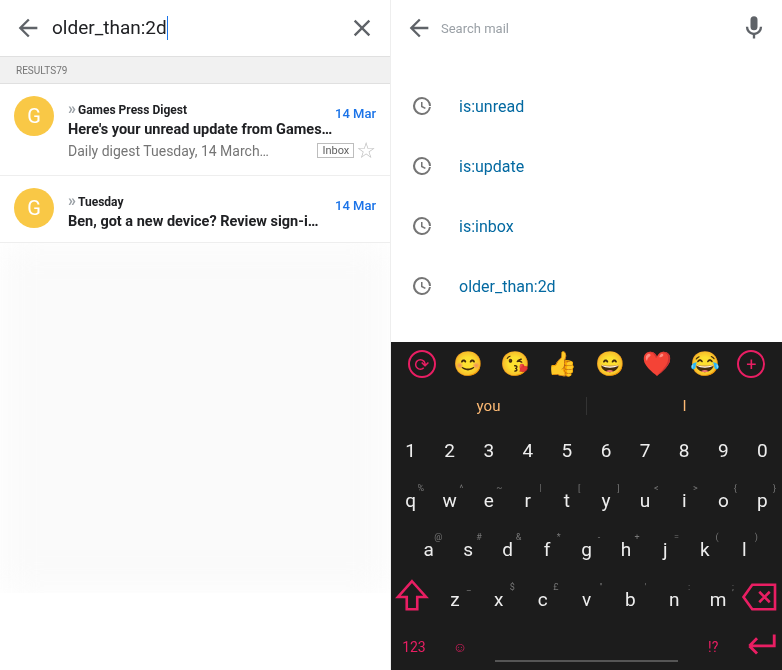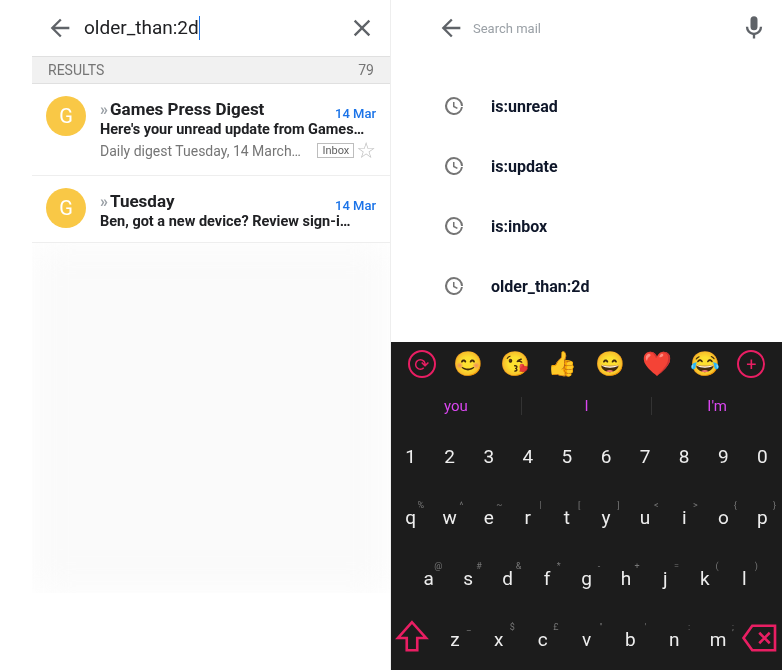--- a/index.html
+++ b/index.html
@@ -1,66 +1,66 @@
 <!DOCTYPE html>
 <html><head>
 <meta charset="utf-8">
 <style>
   * { box-sizing: border-box; margin: 0; padding: 0; font-family: Roboto, Arial, sans-serif; }
   body { width: 782px; height: 670px; display: flex; background: #fff; overflow: hidden; }
-  .pane { height: 100%; position: relative; padding-left: 32px; }
+  .pane { height: 100%; position: relative; }
   .pane-left { width: 391px; border-right: 1px solid #eee; }
   .pane-right { width: 391px; }
 
   
   .search-bar { height: 56px; display: flex; align-items: center; padding: 0 14px; }
   .icon-btn { width: 28px; height: 28px; display: flex; align-items: center; justify-content: center; color: #5f6368; cursor: pointer; }
   .search-input { flex: 1; border: none; font-size: 13px; color: #14532d; outline: none; padding: 0 8px; }
   .search-input::placeholder { color: #9aa0a6; }
   .cursor-bar { display: inline-block; width: 1px; height: 24px; background: #1a73e8; vertical-align: middle; }
 
   
-  .results-hdr { background: #f1f1f1; height: 28px; display: flex; align-items: center; justify-content: space-between; padding: 0 16px; font-size: 14px; color: #757575; border-top: 1px solid #e0e0e0; border-bottom: 1px solid #e0e0e0; }
+  .results-hdr { background: #f1f1f1; height: 28px; display: flex; align-items: center; padding: 0 16px; font-size: 10px; color: #757575; border-top: 1px solid #e0e0e0; border-bottom: 1px solid #e0e0e0; }
 
   
   .email-row { display: flex; padding: 12px 14px; border-bottom: 1px solid #eee; background: #fff; }
   .avatar { width: 40px; height: 40px; border-radius: 50%; background: #f9c846; color: #fff; display: flex; align-items: center; justify-content: center; font-size: 20px; margin-right: 14px; flex-shrink: 0; }
   .email-body { flex: 1; min-width: 0; }
   .sender-line { display: flex; align-items: center; justify-content: space-between; }
   .chevrons { color: #9aa0a6; font-weight: bold; margin-right: 2px; }
-  .sender { font-weight: bold; font-size: 17px; color: #202124; }
+  .sender { font-weight: bold; font-size: 12px; color: #202124; }
   .date { color: #1a73e8; font-size: 13px; font-weight: 500; margin-top: 10px; }
   .subject { font-size: 14.5px; color: #202124; font-weight: bold; white-space: nowrap; overflow: hidden; text-overflow: ellipsis; }
   .snippet-line { display: flex; align-items: center; font-size: 14px; color: #757575; }
   .snippet { white-space: nowrap; overflow: hidden; text-overflow: ellipsis; flex: 1; }
   .label-chip { border: 1px solid #bdbdbd; color: #616161; font-size: 11px; padding: 0 4px; margin: 0 2px; }
   .star { color: #bdbdbd; font-size: 22px; }
 
   
   .blur-zone { position: relative; height: 350px; overflow: hidden; }
   .blur-zone::before { content: ""; position: absolute; inset: 0; filter: blur(18px); background:
     linear-gradient(#fafafa,#fafafa) 0 0/100% 40px,
     radial-gradient(circle at 30px 80px, #26c6da 18px, transparent 19px),
     radial-gradient(circle at 30px 170px, #e91e63 18px, transparent 19px),
     radial-gradient(circle at 30px 260px, #9c27b0 18px, transparent 19px),
     #f5f5f5;
   }
 
   
   .suggestion { display: flex; align-items: center; height: 60px; padding: 0 18px; }
   .sugg-icon { width: 24px; height: 24px; margin-right: 26px; color: #757575; }
-  .sugg-text { font-size: 16px; color: #0f172a; font-weight: bold; }
+  .sugg-text { font-size: 16px; color: #0369a1; }
 
   
   .keyboard { position: absolute; bottom: 0; left: 0; right: 0; height: 328px; background: #1c1c1c; color: #e0e0e0; display: flex; flex-direction: column; }
   .emoji-bar { height: 44px; display: flex; align-items: center; justify-content: space-around; padding: 4px 8px; }
   .emoji-bar .emoji { font-size: 24px; }
   .emoji-ctrl { width: 28px; height: 28px; border-radius: 50%; border: 2px solid #e91e63; display: flex; align-items: center; justify-content: center; color: #e91e63; font-size: 18px; }
   .pred-row { display: flex; height: 40px; align-items: center; }
-  .pred { flex: 1; text-align: center; font-size: 15px; color: #d946ef; border-right: 1px solid #333; }
+  .pred { flex: 1; text-align: center; font-size: 15px; color: #fdba74; border-right: 1px solid #333; }
   .pred:last-child { border-right: none; }
   .num-row, .key-row { display: flex; justify-content: space-around; align-items: center; flex: 1; }
   .key { position: relative; flex: 1; text-align: center; font-size: 19px; color: #eee; padding: 6px 0; }
   .key .alt { position: absolute; top: 0; right: 6px; font-size: 9px; color: #777; }
   .bottom-row { display: flex; height: 46px; align-items: center; }
   .sym-key { flex: 1; text-align: center; color: #e91e63; font-size: 14px; }
   .space-key { flex: 4; height: 30px; border-bottom: 2px solid #555; margin: 0 12px; }
   .shift-key, .del-key { width: 42px; text-align: center; }
 
   svg { width: 100%; height: 100%; }
@@ -169,21 +169,20 @@
       <span class="emoji">😘</span>
       <span class="emoji">👍</span>
       <span class="emoji">😄</span>
       <span class="emoji">❤️</span>
       <span class="emoji">😂</span>
       <div class="emoji-ctrl">+</div>
     </div>
     <div class="pred-row">
       <div class="pred">you</div>
       <div class="pred">I</div>
-      <div class="pred">I'm</div>
     </div>
     <div class="num-row" id="numrow">
         <div class="key">1</div>
         <div class="key">2</div>
         <div class="key">3</div>
         <div class="key">4</div>
         <div class="key">5</div>
         <div class="key">6</div>
         <div class="key">7</div>
         <div class="key">8</div>
@@ -227,14 +226,25 @@
           <div class="key">b<span class="alt">'</span></div>
           <div class="key">n<span class="alt">:</span></div>
           <div class="key">m<span class="alt">;</span></div>
         </div>
       <div class="del-key" style="color:#e91e63">
         <svg viewBox="0 0 24 24" width="24" height="24">
             <path fill="none" stroke="currentColor" stroke-width="1.5" d="M7 5h13v14H7l-5-7zM11 9l6 6m0-6l-6 6"></path>
           </svg>
       </div>
     </div>
+    <div class="bottom-row">
+      <div class="sym-key">123</div>
+      <div class="sym-key">☺</div>
+      <div class="space-key"></div>
+      <div class="sym-key">!?</div>
+      <div class="sym-key">
+        <svg viewBox="0 0 24 24" width="22" height="22">
+            <path fill="none" stroke="#e91e63" stroke-width="1.5" d="M20 6v6H7m0 0l4-4m-4 4l4 4"></path>
+          </svg>
+      </div>
+    </div>
   </div>
 </div>
 
 </body></html>

